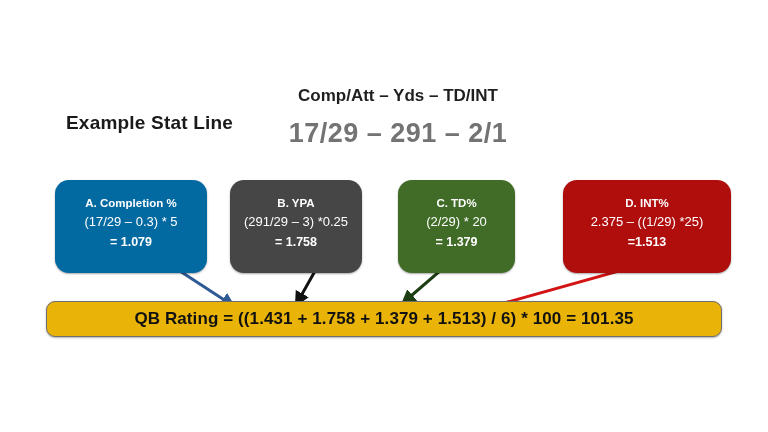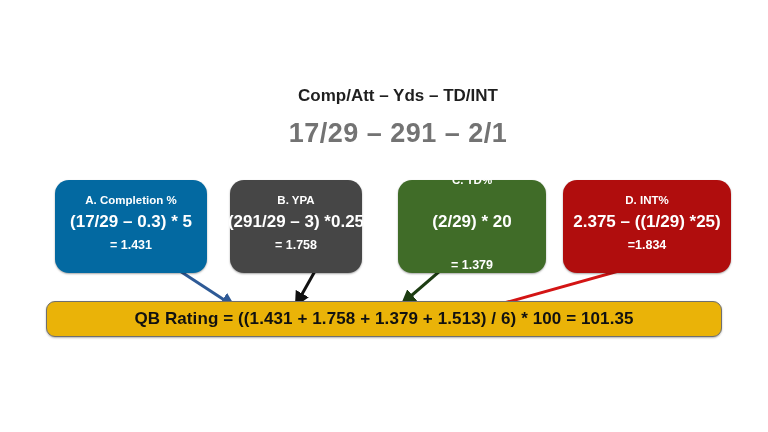--- a/index.html
+++ b/index.html
@@ -71,35 +71,35 @@
     padding: 4px 6px 10px 6px;
     box-shadow: 0 1px 2px rgba(0,0,0,0.35);
   }
   .box .b-title {
     font-size: 11.5px;
     font-weight: 700;
     line-height: 1.5;
     white-space: nowrap;
   }
   .box .b-formula {
-    font-size: 17px;
-    font-weight: 700;
+    font-size: 13px;
+    font-weight: 400;
     line-height: 1.55;
     white-space: nowrap;
   }
   .box .b-result {
     font-size: 12.5px;
     font-weight: 700;
     line-height: 1.6;
     white-space: nowrap;
   }
 
   #box-a { left: 55px;  width: 152px; background: #4a86c8; }
   #box-b { left: 230px; width: 132px; background: #464646; }
-  #box-c { left: 398px; width: 148px; background: #406c28; gap: 20px; }
+  #box-c { left: 398px; width: 117px; background: #406c28; }
   #box-d { left: 563px; width: 168px; background: #b00d0d; }
 
   
   #arrows {
     position: absolute;
     left: 0;
     top: 0;
     width: 768px;
     height: 432px;
     pointer-events: none;
@@ -127,20 +127,21 @@
     color: #111111;
     letter-spacing: 0.1px;
     white-space: nowrap;
   }
 </style>
 </head>
 <body>
 
 <div id="canvas">
 
+  <div class="example-label">Example Stat Line</div>
 
   <div class="statline-header">Comp/Att – Yds – TD/INT</div>
 
   <div class="statline-value">17/29 – 291 – 2/1</div>
 
   <svg id="arrows" viewBox="0 0 768 432" xmlns="http://www.w3.org/2000/svg">
     <defs>
       <marker id="head-blue" markerWidth="5" markerHeight="5" refX="3.6" refY="2.5" orient="auto">
         <path d="M0,0 L5,2.5 L0,5 z" fill="#2e5a96"></path>
       </marker>
@@ -160,38 +161,38 @@
     <line x1="328" y1="248" x2="297" y2="303" stroke="#111111" stroke-width="3" marker-end="url(#head-black)"></line>
 
     <line x1="470" y1="245" x2="404" y2="302" stroke="#1d3d12" stroke-width="3" marker-end="url(#head-green)"></line>
 
     <line x1="676" y1="255" x2="472" y2="312" stroke="#d31414" stroke-width="3" marker-end="url(#head-red)"></line>
   </svg>
 
   <div class="box" id="box-a" style="background: #0369a1;">
     <div class="b-title">A. Completion %</div>
     <div class="b-formula">(17/29 – 0.3) * 5</div>
-    <div class="b-result">= 1.431</div>
+    <div class="b-result">= 1.079</div>
   </div>
 
   <div class="box" id="box-b" style="background: rgb(70, 70, 70);">
     <div class="b-title">B. YPA</div>
     <div class="b-formula">(291/29 – 3) *0.25</div>
     <div class="b-result">= 1.758</div>
   </div>
 
   <div class="box" id="box-c" style="background: rgb(64, 108, 40);">
     <div class="b-title">C. TD%</div>
     <div class="b-formula">(2/29) * 20</div>
     <div class="b-result">= 1.379</div>
   </div>
 
   <div class="box" id="box-d" style="background: rgb(176, 13, 13);">
     <div class="b-title">D. INT%</div>
     <div class="b-formula">2.375 – ((1/29) *25)</div>
-    <div class="b-result">=1.834</div>
+    <div class="b-result">=1.513</div>
   </div>
 
   <div id="result-bar" style="background: #eab308; border-color: rgb(111, 111, 111);">
     <div class="r-text">QB Rating = ((1.431 + 1.758 + 1.379 + 1.513) / 6) * 100 = 101.35</div>
   </div>
 
 </div>
 
 </body></html>

